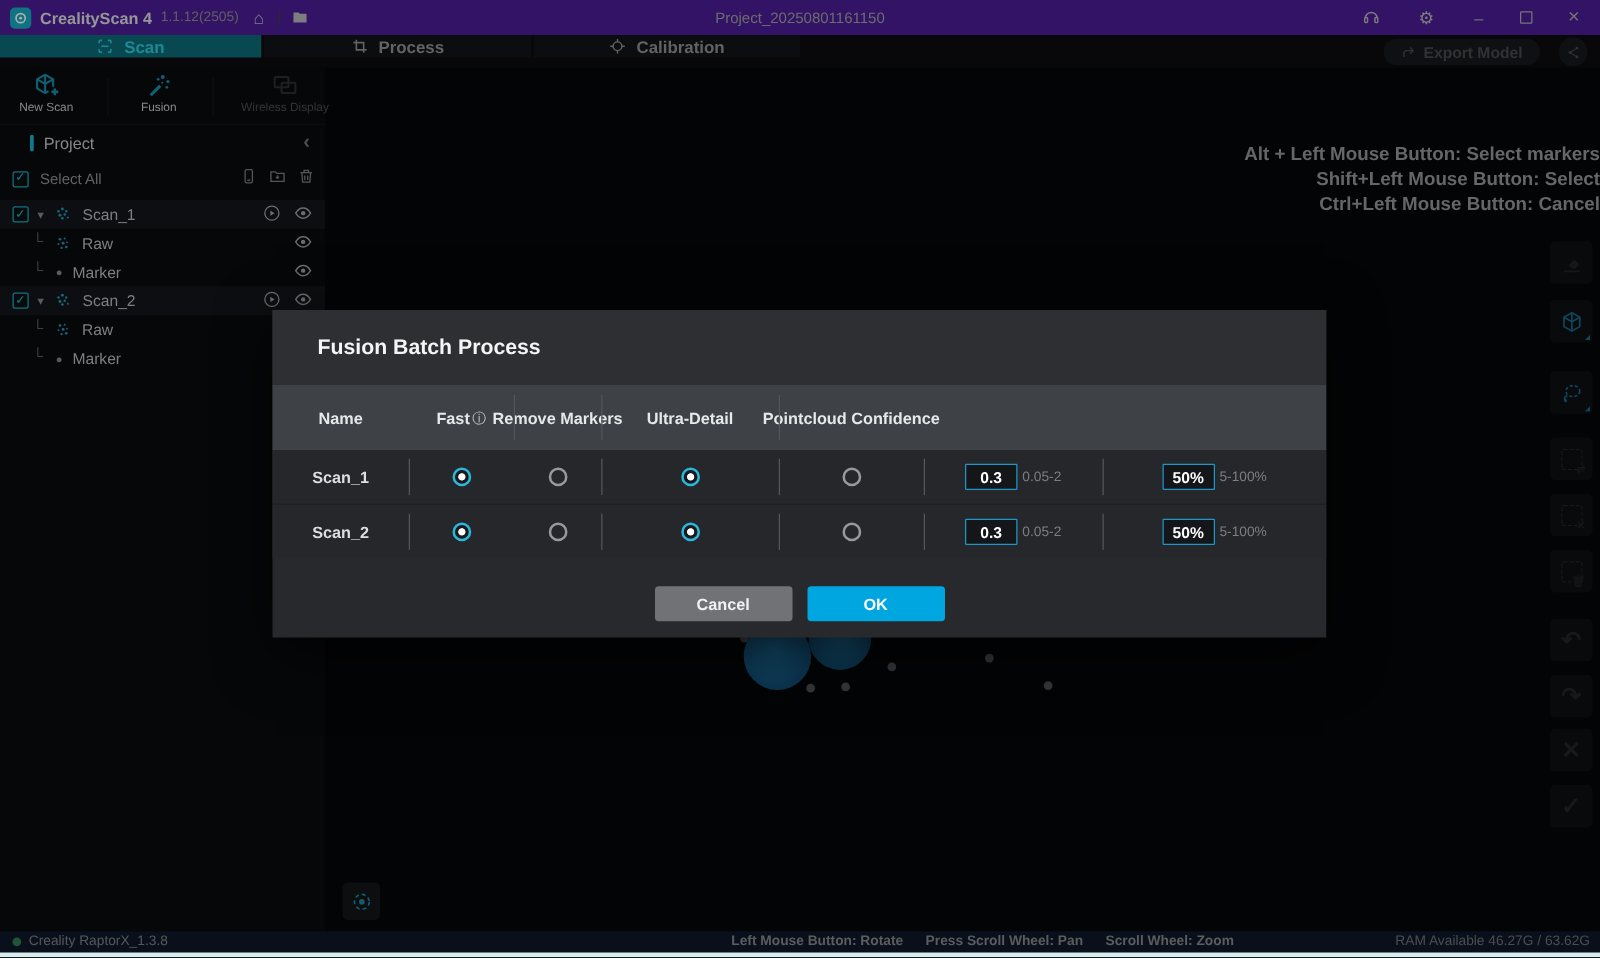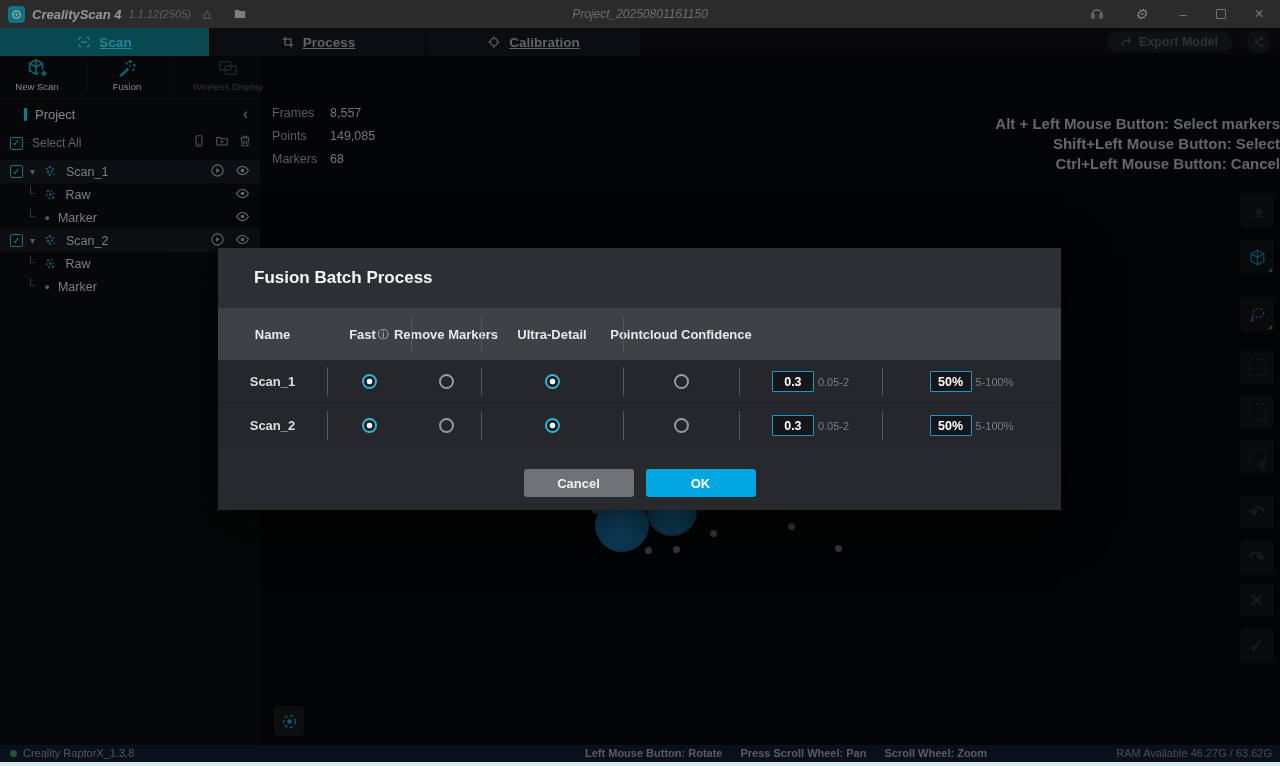--- a/index.html
+++ b/index.html
@@ -1,37 +1,37 @@
 <!DOCTYPE html>
 <html><head>
 <meta charset="utf-8">
 <style>
   * { margin:0; padding:0; box-sizing:border-box; }
   html,body { background:#000; }
   body { font-family:"Liberation Sans", sans-serif; }
   .screen { position:relative; width:1280px; height:766px; overflow:hidden; background:#050608; }
 
   
-  .titlebar { position:absolute; top:0; left:0; right:0; height:28px; background:#404040; display:flex; align-items:center; z-index:2;font-style:italic; }
+  .titlebar { position:absolute; top:0; left:0; right:0; height:28px; background:#4c1d95; display:flex; align-items:center; z-index:2; }
   .tb-left { display:flex; align-items:center; gap:7px; padding-left:8px; }
   .logo { width:17px; height:17px; border-radius:4px; background:#17aabf; display:flex; align-items:center; justify-content:center; }
   .logo svg { width:11px; height:11px; }
   .app-name { color:#dcdedf; font-size:13px; font-weight:bold; }
   .app-ver { color:#8a8d8f; font-size:11px; }
   .tb-icon { color:#b6b9bb; font-size:14px; line-height:1; display:flex; align-items:center; justify-content:center; width:18px; height:18px; }
   .tb-icon svg { width:14px; height:14px; }
   .tb-divider { width:1px; height:12px; background:#3a3d40; }
   .tb-title { position:absolute; left:0; right:0; text-align:center; color:#9da0a2; font-size:12px; pointer-events:none; }
   .tb-right { position:absolute; right:0; top:0; height:28px; display:flex; align-items:center; gap:26px; padding-right:14px; }
   .tb-right .win { color:#aaadaf; font-size:13px; line-height:1; width:14px; text-align:center; }
   .max-box { width:10px; height:10px; border:1.3px solid #aaadaf; border-radius:1px; }
 
   
   .tabbar { position:absolute; top:28px; left:0; right:0; height:26px; background:#0c0d0f; z-index:2; }
-  .tab { position:absolute; top:0; height:28px; display:flex; align-items:center; justify-content:center; gap:8px; font-size:13.5px; font-weight:bold;text-decoration:underline; }
+  .tab { position:absolute; top:0; height:18px; display:flex; align-items:center; justify-content:center; gap:8px; font-size:13.5px; font-weight:bold; }
   .tab svg { width:14px; height:14px; }
   .tab-scan { left:0; width:209px; background:#0d6b76; color:#2cc9db; }
   .tab-process { left:211px; width:214px; background:#131418; color:#8e9193; }
   .tab-cal { left:427px; width:213px; background:#131418; color:#8e9193; }
   .export-btn { position:absolute; right:48px; top:3px; height:21px; padding:0 14px; border:none; border-radius:11px; background:#17191c; color:#47494c; font-size:12.5px; font-weight:bold; display:flex; align-items:center; gap:6px; font-family:inherit; }
   .export-btn svg { width:12px; height:12px; }
   .share-btn { position:absolute; right:10px; top:2px; width:23px; height:23px; border:none; border-radius:50%; background:#17191c; color:#47494c; display:flex; align-items:center; justify-content:center; }
   .share-btn svg { width:12px; height:12px; }
 
   
@@ -361,34 +361,20 @@
       <span class="row-icons">
         <span><svg viewBox="0 0 24 24" fill="none" stroke="currentColor" stroke-width="1.8">
               <path d="M12 5.5C6.5 5.5 2.5 12 2.5 12s4 6.5 9.5 6.5 9.5-6.5 9.5-6.5-4-6.5-9.5-6.5z"></path>
               <circle cx="12" cy="12" r="2.8" fill="currentColor" stroke="none"></circle>
             </svg></span>
       </span>
     </div>
   </aside>
 
   <main class="viewport">
-    <div class="stats">
-      <div class="stat-line">
-          <span class="stat-label">Frames</span>
-          <span class="stat-value">8,557</span>
-        </div>
-      <div class="stat-line">
-          <span class="stat-label">Points</span>
-          <span class="stat-value">149,085</span>
-        </div>
-      <div class="stat-line">
-          <span class="stat-label">Markers</span>
-          <span class="stat-value">68</span>
-        </div>
-    </div>
 
     <div class="hints">
       <div>Alt + Left Mouse Button: Select markers</div>
       <div>Shift+Left Mouse Button: Select</div>
       <div>Ctrl+Left Mouse Button: Cancel</div>
     </div>
 
     <div class="disc disc1"></div>
     <div class="disc disc2"></div>
     <span class="vdot" style="left:332px; top:453px;"></span>

